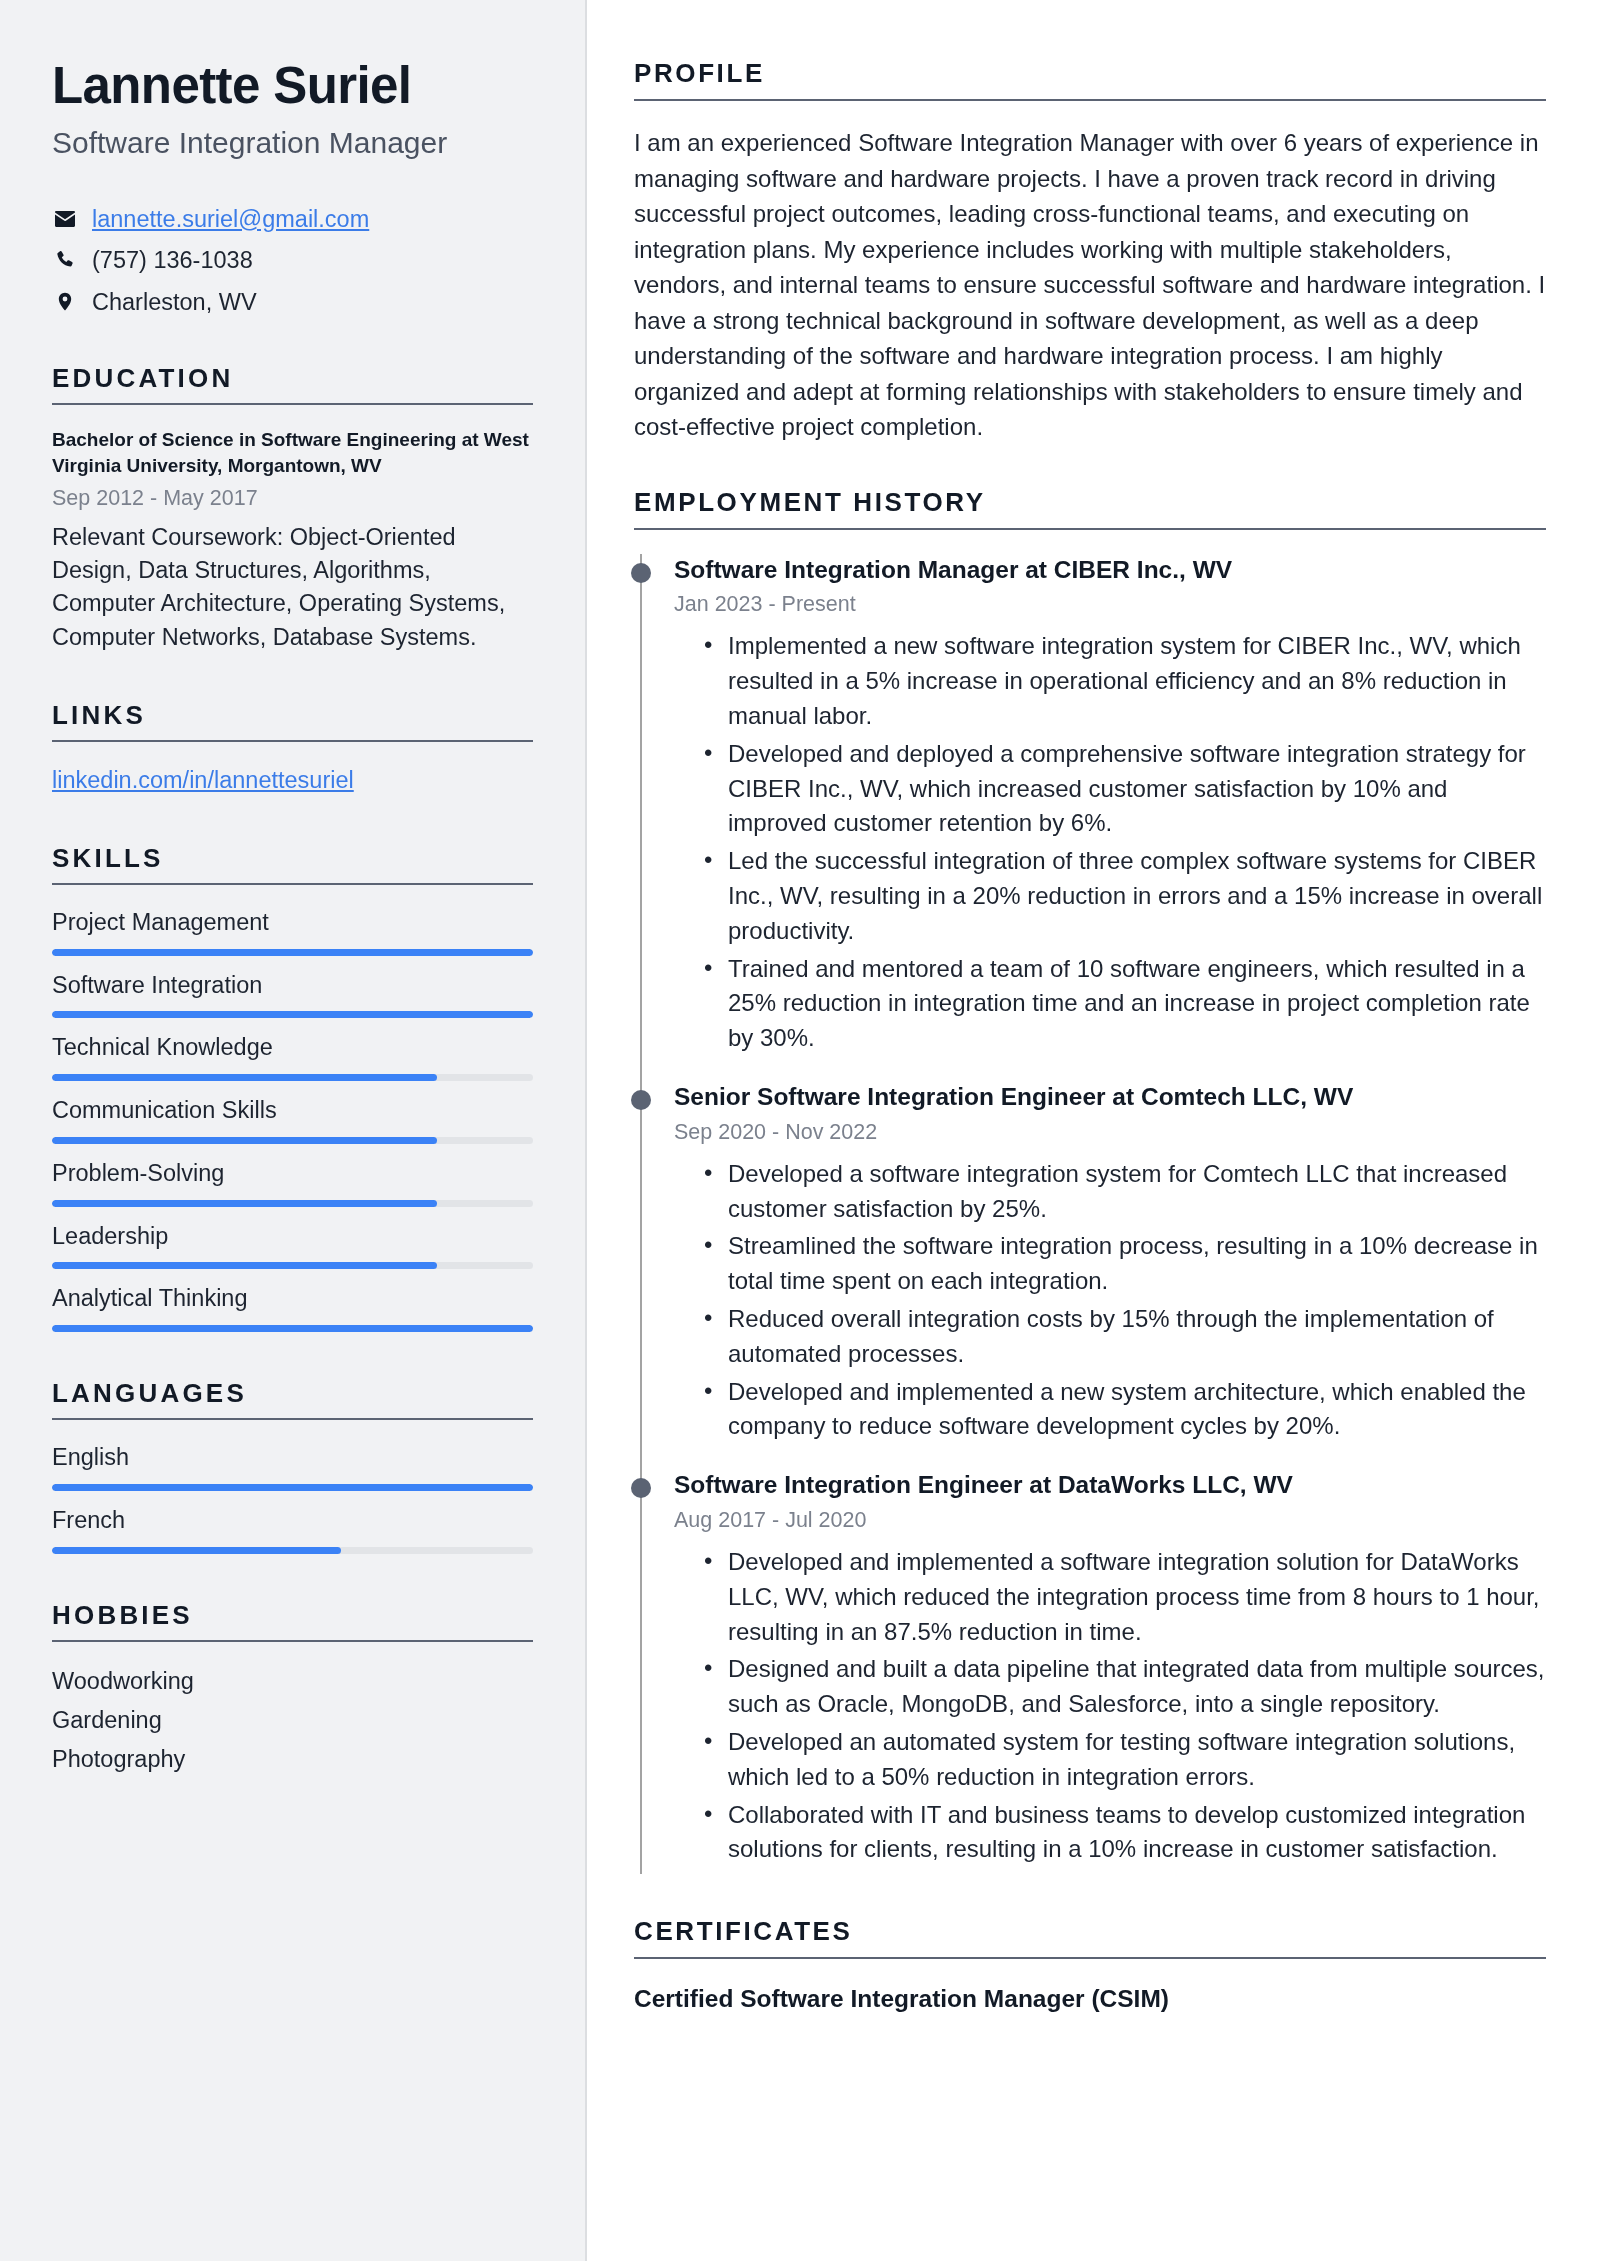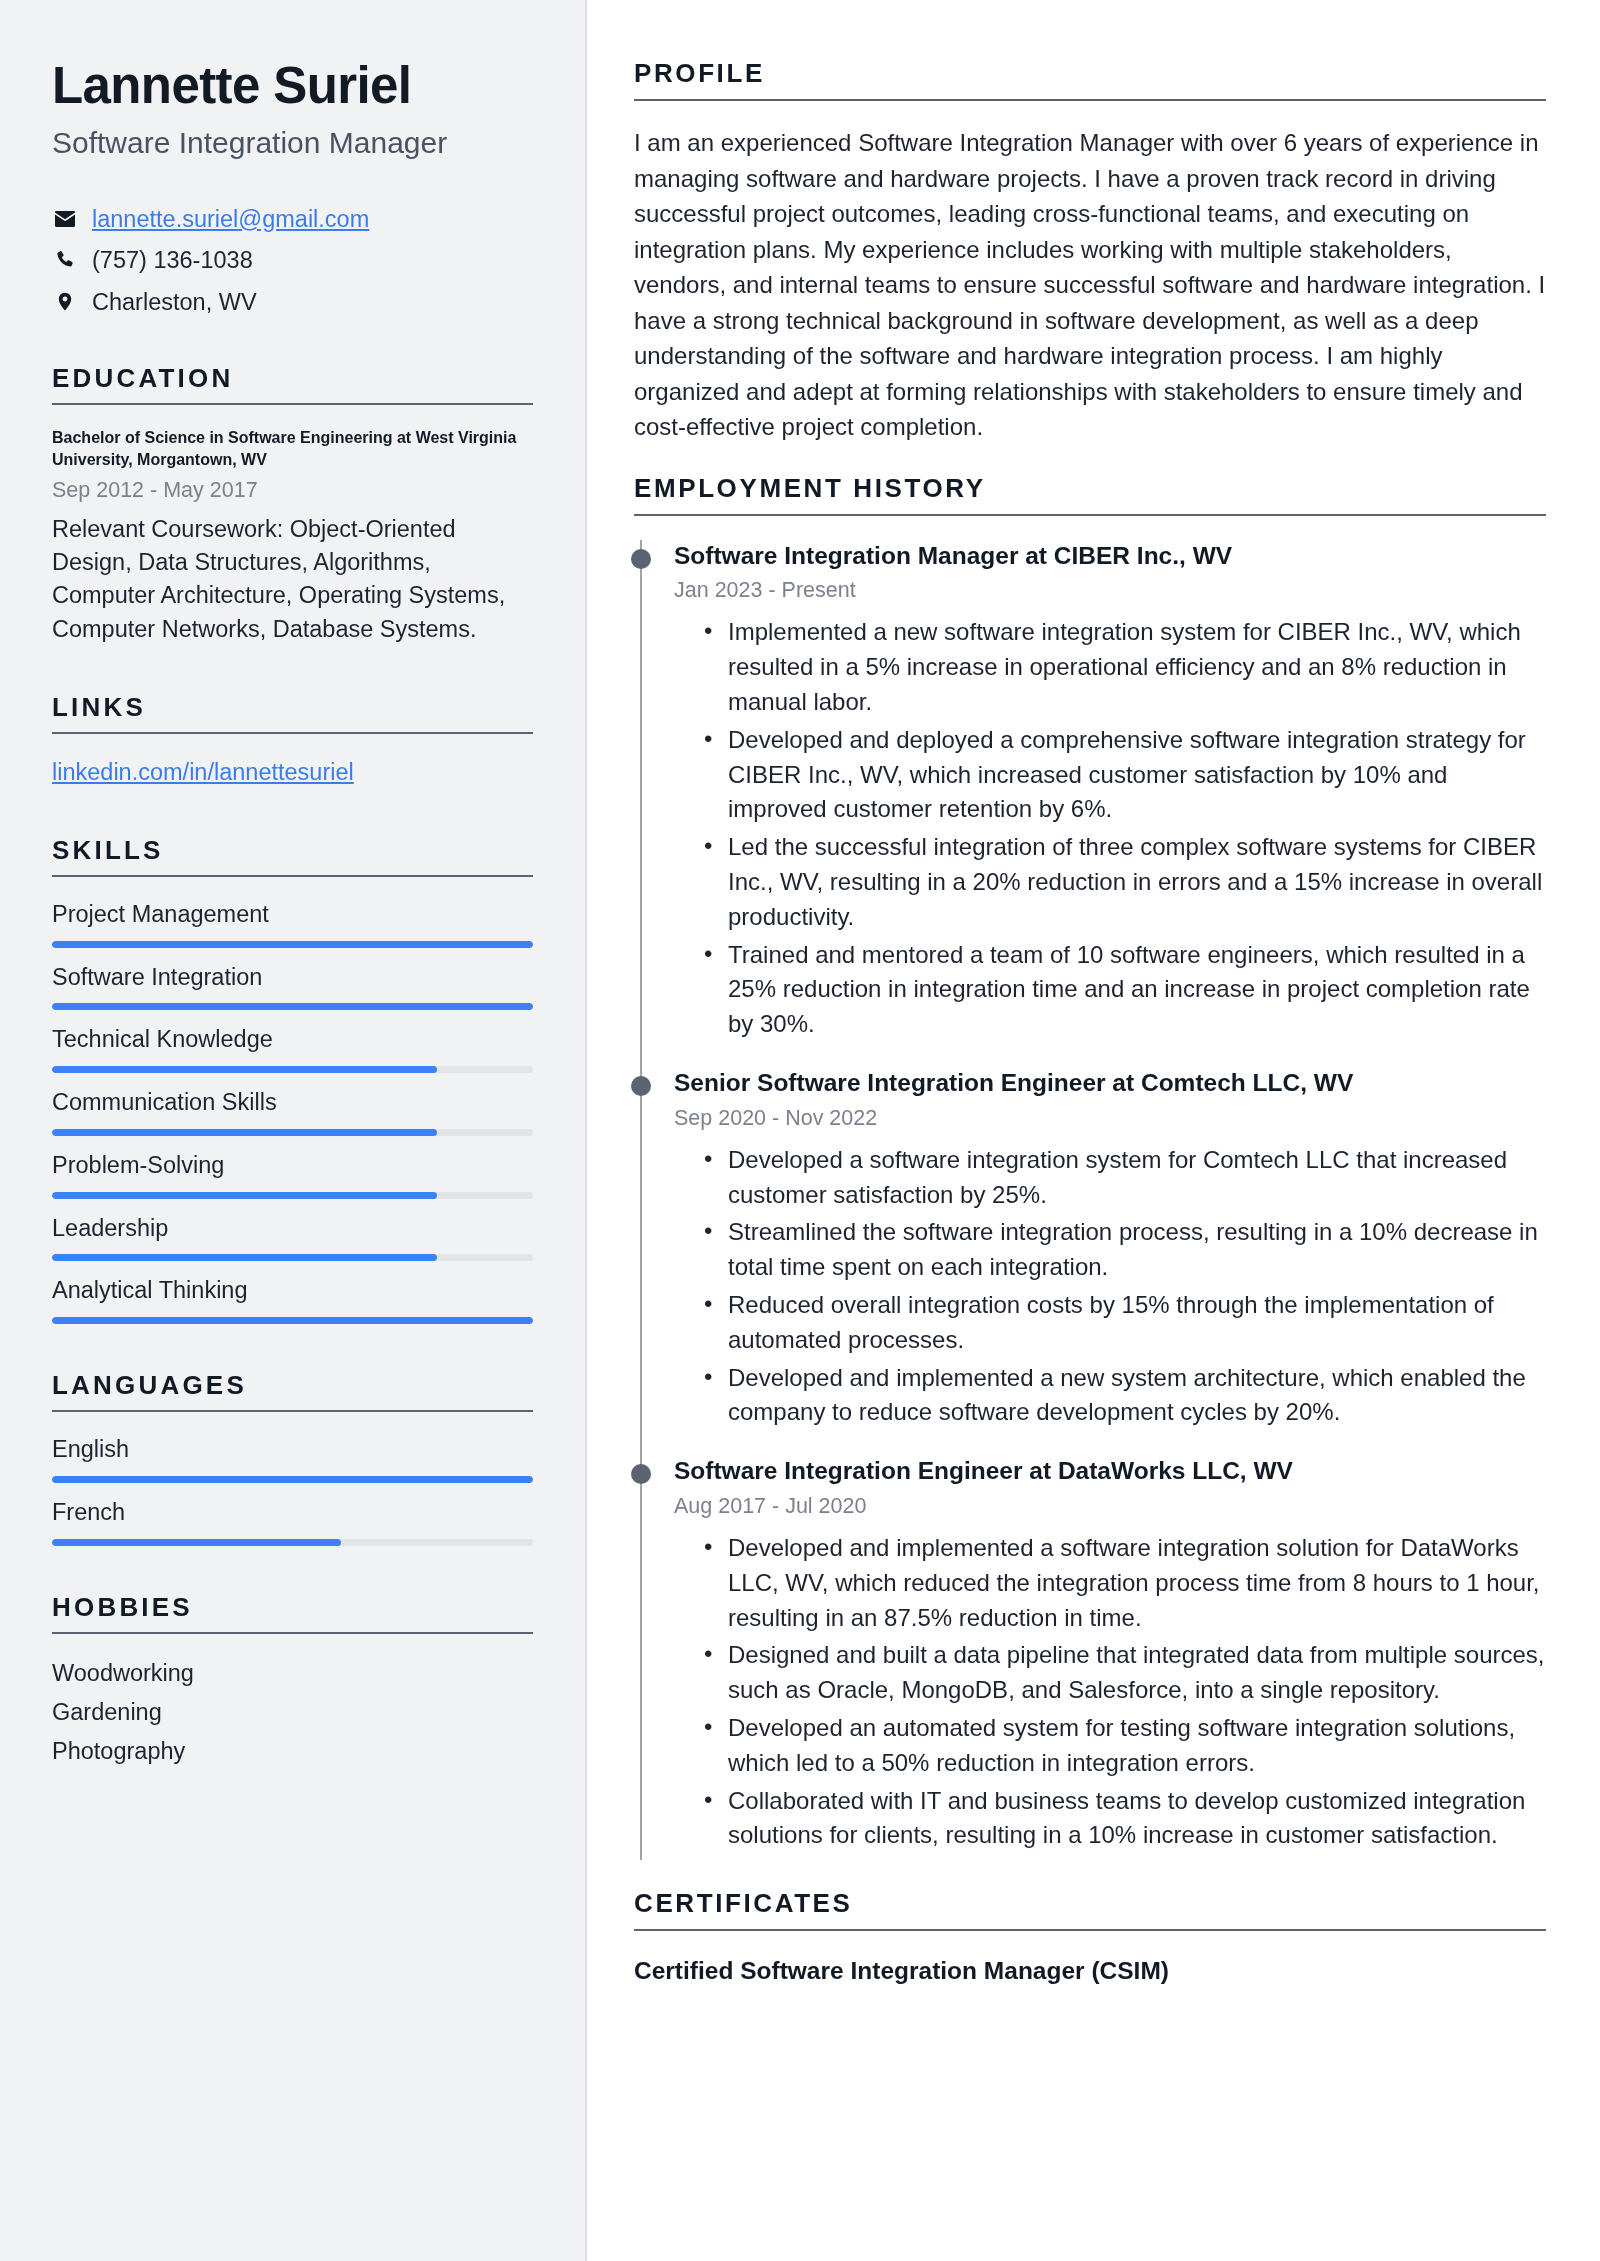--- a/index.html
+++ b/index.html
@@ -83,21 +83,21 @@
     font-size: 26px;
     font-weight: 700;
     letter-spacing: 3.2px;
     color: #121a26;
     padding-bottom: 9px;
     border-bottom: 2.5px solid #5b6373;
     margin-bottom: 22px;
   }
 
   .edu-degree {
-    font-size: 16px;
+    font-size: 19px;
     font-weight: 700;
     color: #121a26;
     line-height: 1.33;
   }
 
   .edu-dates {
     font-size: 21.5px;
     color: #7b818d;
     margin-top: 7px;
     line-height: 1.3;
@@ -164,21 +164,21 @@
     border-bottom: 2.5px solid #5b6373;
     margin-bottom: 24px;
   }
 
   .profile-text {
     font-size: 24px;
     color: #1d2430;
     line-height: 1.48;
   }
 
-  .main-section { margin-top: 28px; }
+  .main-section { margin-top: 42px; }
 
   .timeline {
     position: relative;
     border-left: 2px solid #a3a3a3;
     padding-left: 0;
     margin-left: 6px;
   }
 
   .job {
     position: relative;

